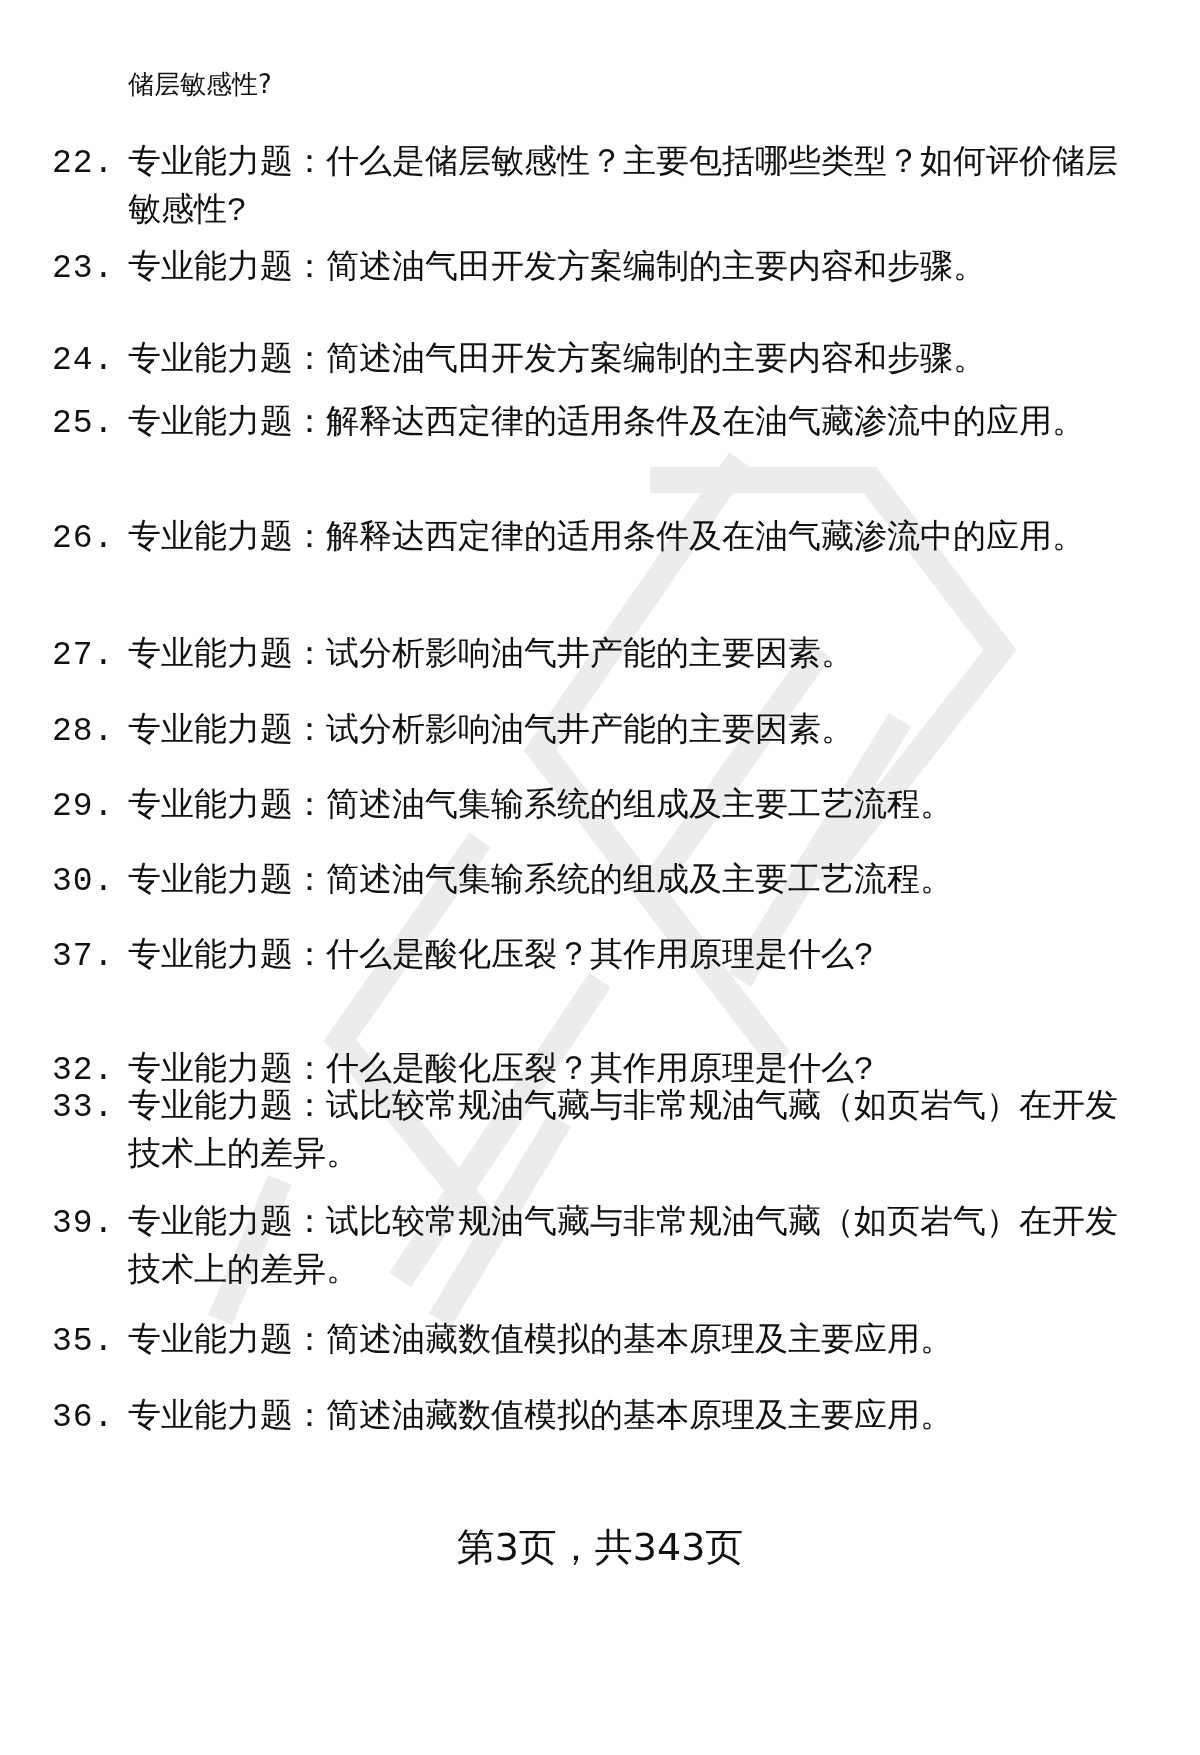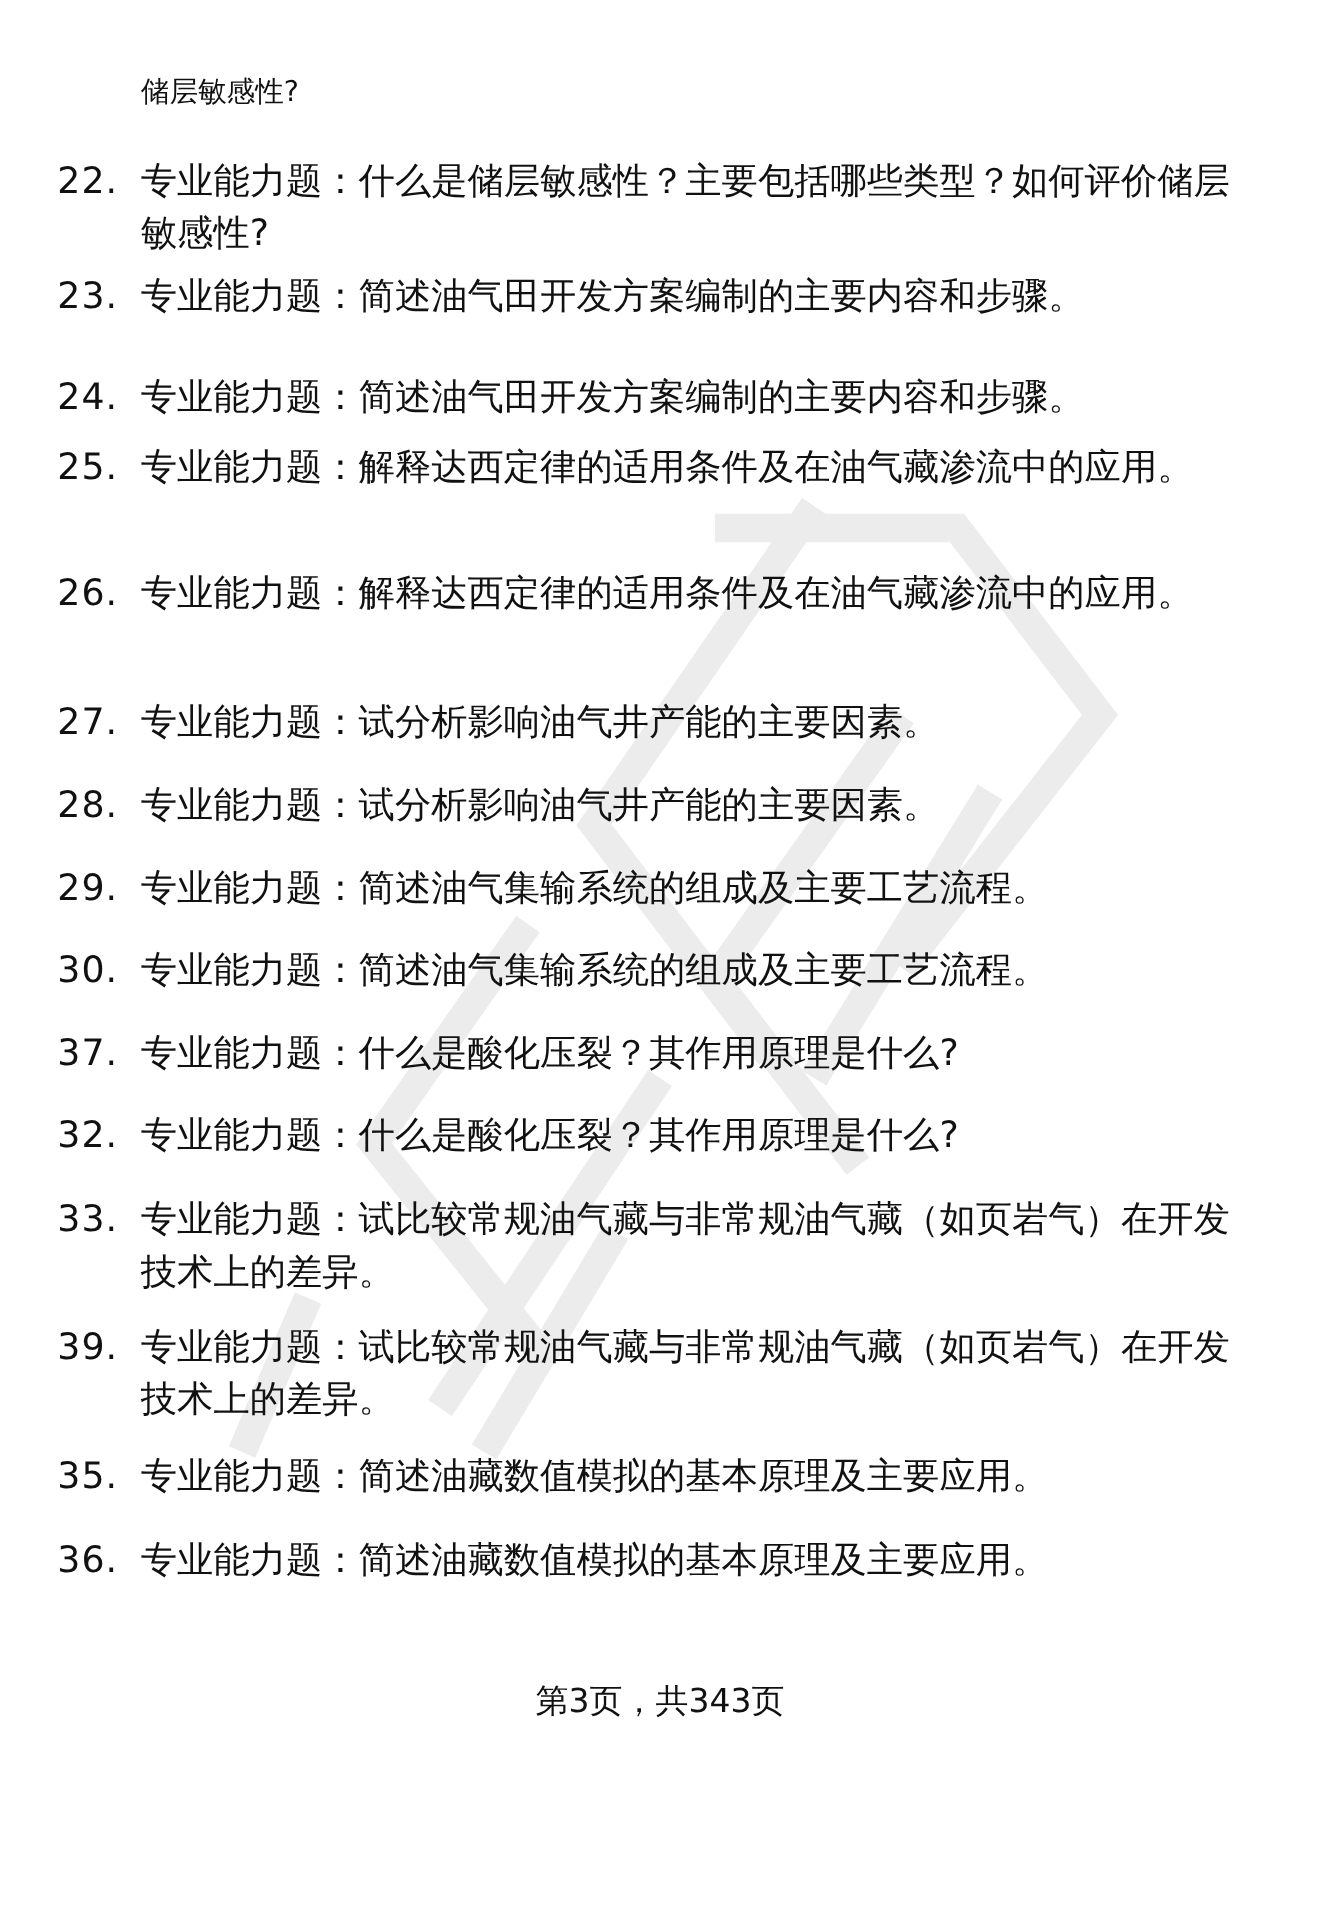--- a/index.html
+++ b/index.html
@@ -39,38 +39,39 @@
     font-size: 26px;
     line-height: 48px;
   }
   .question {
     position: absolute;
     left: 52px;
     width: 1100px;
     font-size: 33px;
     line-height: 48px;
     display: flex;
+    font-family: Liberation Mono, monospace;
   }
   .q-num {
     width: 76px;
     flex: 0 0 76px;
     letter-spacing: 1px;
   }
   .q-text {
     width: 1010px;
     flex: 0 0 1010px;
     word-break: break-all;
   }
   .footer {
     position: absolute;
     left: 0;
     width: 1200px;
     top: 1680px;
     text-align: center;
-    font-size: 30px;
+    font-size: 38px;
     line-height: 40px;
   }
 </style>
 </head>
 <body>
 
 <svg class="watermark" viewBox="0 0 900 1000" xmlns="http://www.w3.org/2000/svg">
   <g fill="none" stroke="#ececec" stroke-width="26" stroke-linejoin="miter">
     <polyline points="470,60 690,60 820,230 640,460"></polyline>
     <polyline points="560,40 360,330 520,540"></polyline>
@@ -129,21 +130,21 @@
   <div class="question" style="top:858px">
     <span class="q-num">30.</span>
     <span class="q-text">专业能力题：简述油气集输系统的组成及主要工艺流程。</span>
   </div>
 
   <div class="question" style="top:933px">
     <span class="q-num">37.</span>
     <span class="q-text">专业能力题：什么是酸化压裂？其作用原理是什么?</span>
   </div>
 
-  <div class="question" style="top:1008px">
+  <div class="question" style="top:1047px">
     <span class="q-num">32.</span>
     <span class="q-text">专业能力题：什么是酸化压裂？其作用原理是什么?</span>
   </div>
 
   <div class="question" style="top:1084px">
     <span class="q-num">33.</span>
     <span class="q-text">专业能力题：试比较常规油气藏与非常规油气藏（如页岩气）在开发技术上的差异。</span>
   </div>
 
   <div class="question" style="top:1200px">

